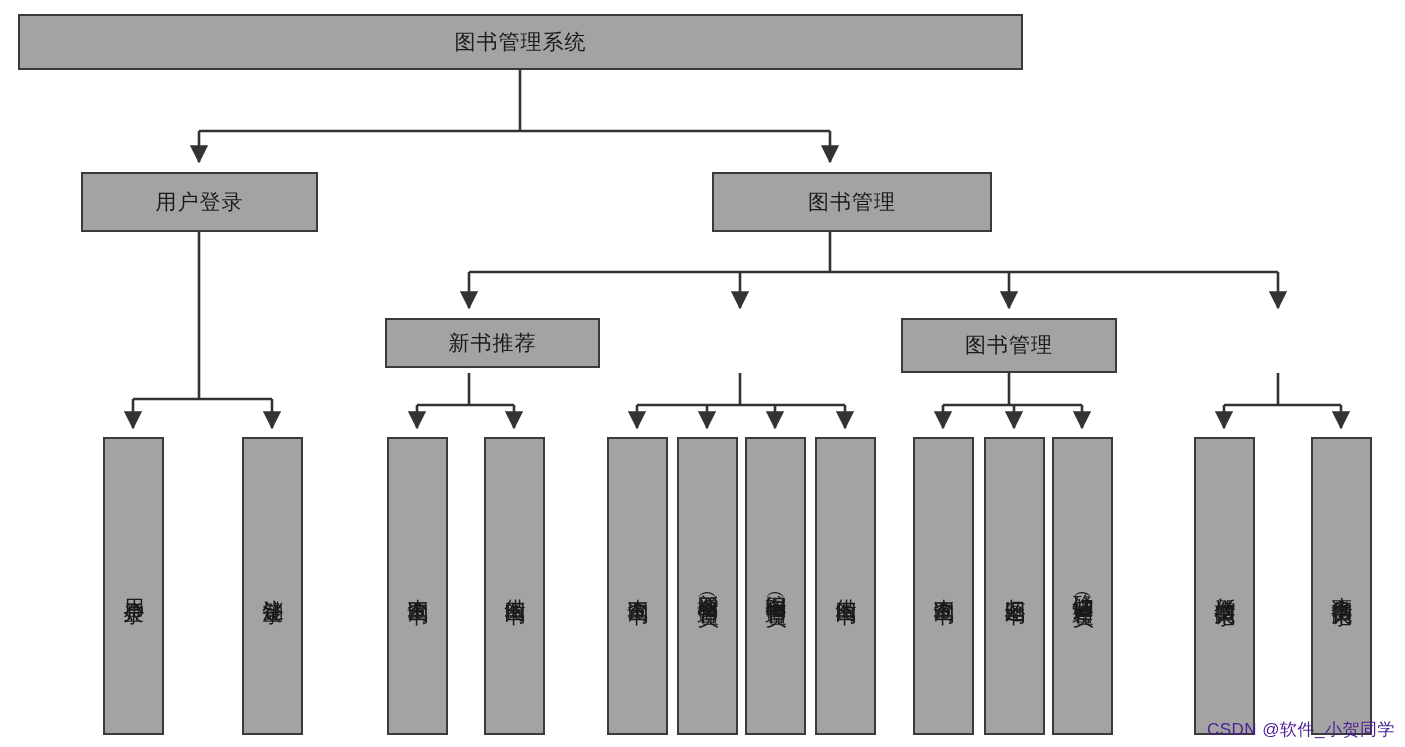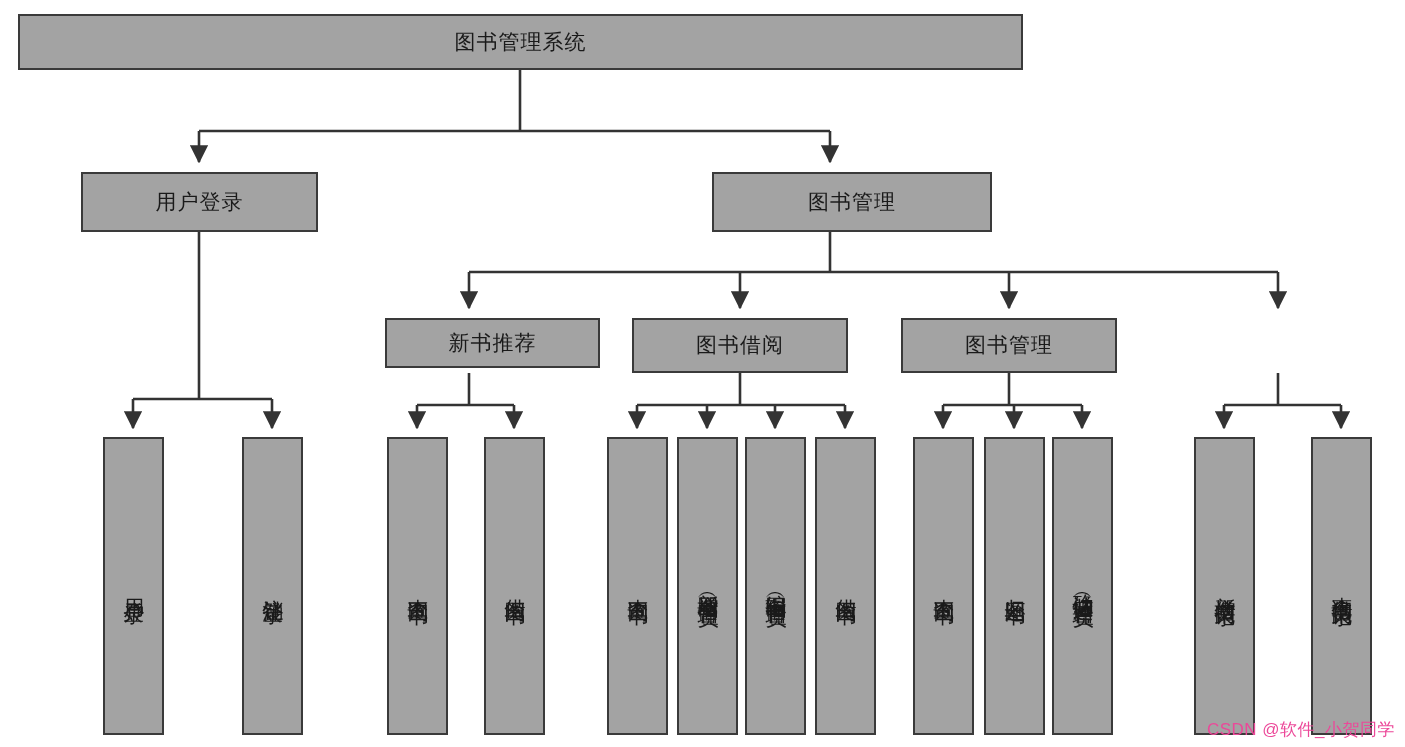--- a/index.html
+++ b/index.html
@@ -55,21 +55,21 @@
     white-space: nowrap;
   }
   .node.horiz > .label {
     white-space: nowrap;
   }
   #watermark {
     position: absolute;
     right: 10px;
     bottom: 6px;
     font-size: 17px;
-    color: #ec4899;
+    color: #4c1d95;
     letter-spacing: 0.5px;
     white-space: nowrap;
     font-family: "Liberation Sans", "DejaVu Sans", sans-serif;
   }
 </style>
 </head>
 <body>
 
 <div id="canvas">
 
@@ -132,23 +132,20 @@
   </div>
 
   <div class="node horiz" style="left:712px; top:172px; width:280px; height:60px;">
     <span class="label">图书管理</span>
   </div>
 
   <div class="node horiz" style="left:362px; top:318px; width:215px; height:50px;margin-left:23px;">
     <span class="label">新书推荐</span>
   </div>
 
-  <div class="node horiz" style="left:632px; top:318px; width:216px; height:55px;">
-    <span class="label">图书借阅</span>
-  </div>
 
   <div class="node horiz" style="left:901px; top:318px; width:216px; height:55px;">
     <span class="label">图书管理</span>
   </div>
 
 
   <div class="node vert" style="left:103px; top:437px; width:61px; height:298px;">
     <span class="label">用户登录</span>
   </div>
 

